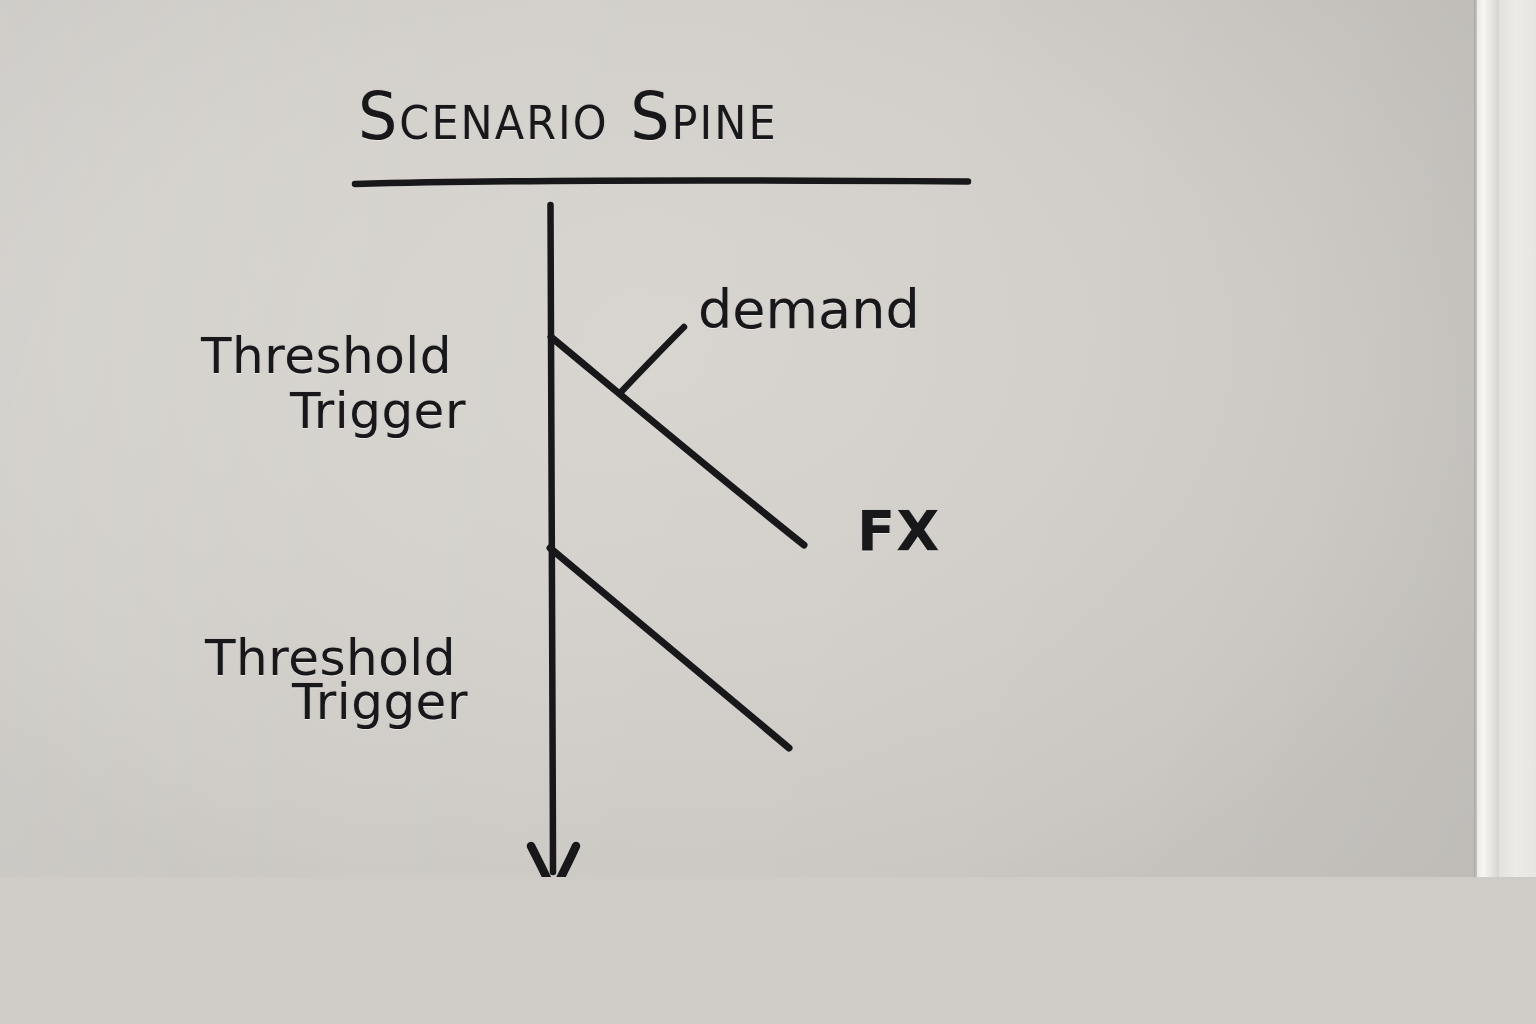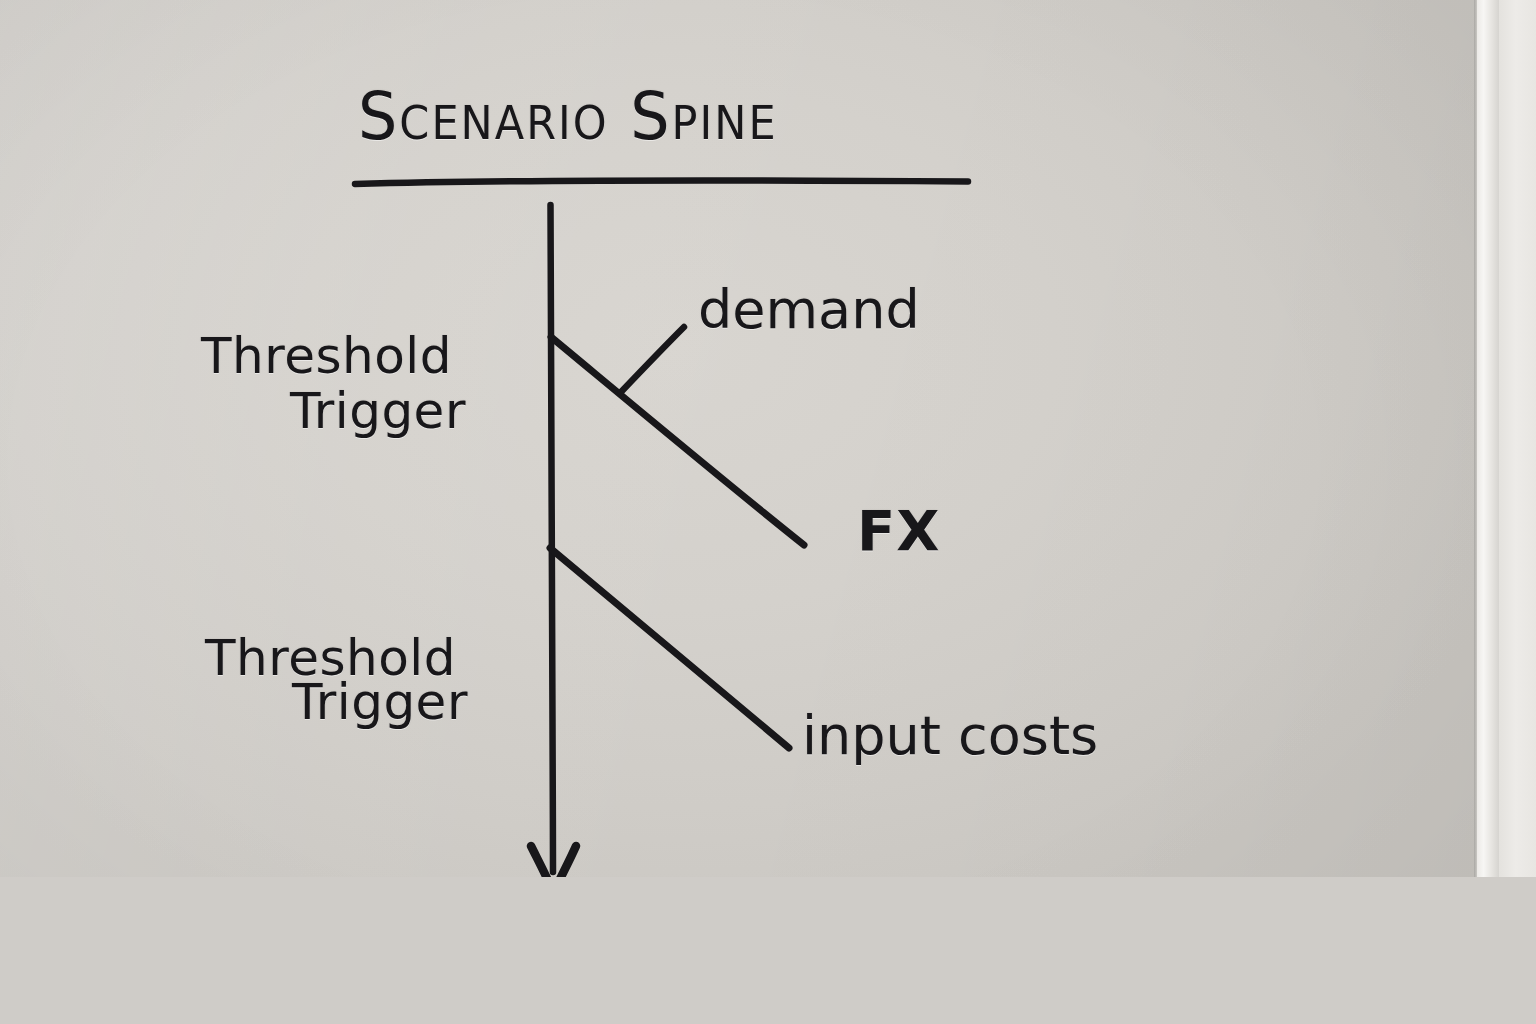--- a/index.html
+++ b/index.html
@@ -178,15 +178,14 @@
   <div class="hand lbl-threshold trig-1-a">Threshold</div>
   <div class="hand lbl-trigger trig-1-b">Trigger</div>
 
   <div class="hand lbl-threshold trig-2-a">Threshold</div>
   <div class="hand lbl-trigger trig-2-b">Trigger</div>
 
   <div class="hand lbl-demand">demand</div>
 
   <div class="hand lbl-fx">FX</div>
 
-  <div class="hand lbl-input">input costs</div>
 
 </div>
 
 </body></html>

